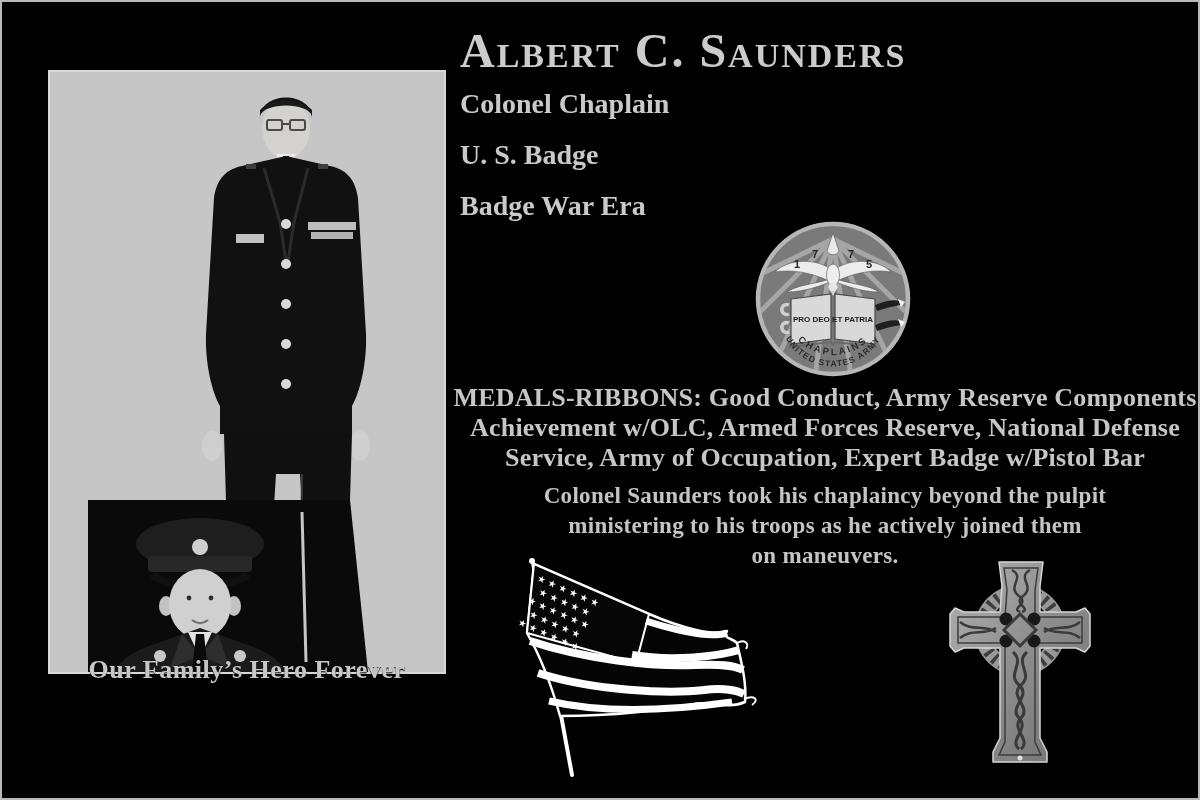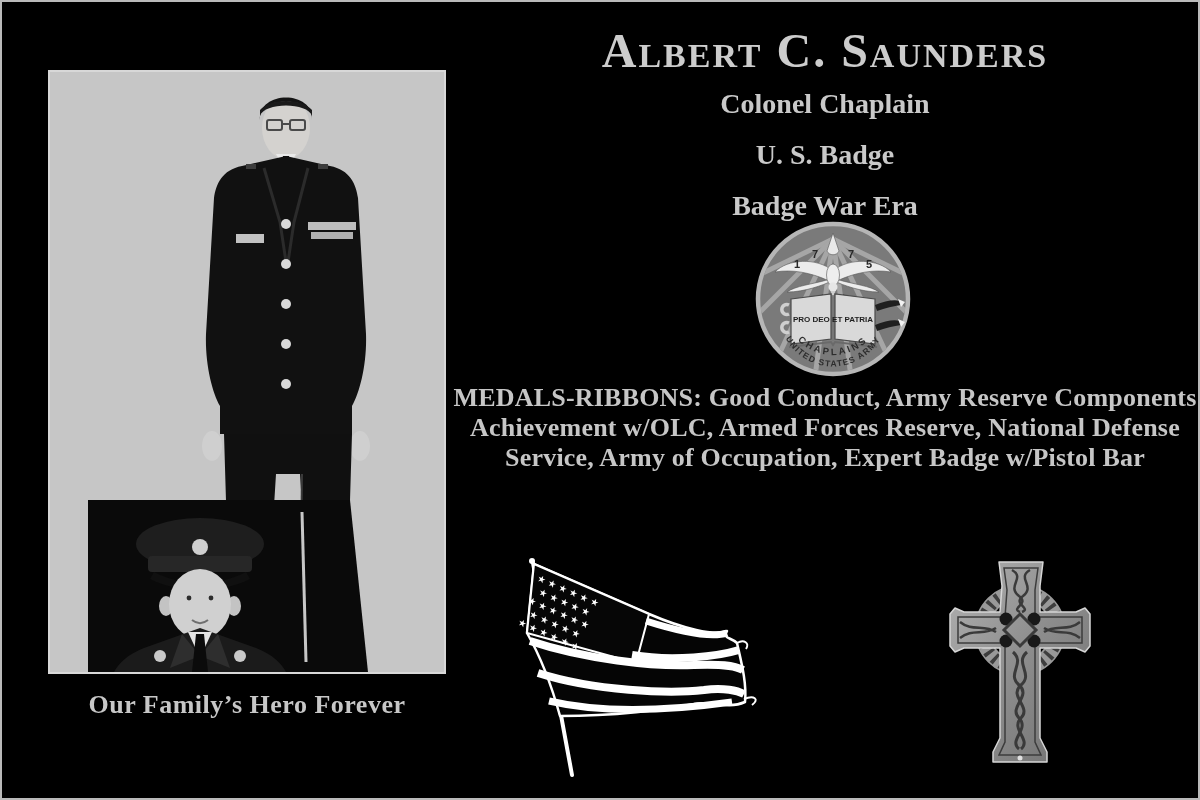--- a/index.html
+++ b/index.html
@@ -7,25 +7,25 @@
     position:relative;width:1200px;height:800px;background:#000;overflow:hidden;
     box-shadow:inset 0 0 0 2px #b9b9b9;
     font-family:"Liberation Serif","DejaVu Serif",serif;
   }
   .photo-frame{
     position:absolute;left:48px;top:70px;width:394px;height:600px;
     border:2px solid #d8d8d8;background:#c6c6c6;
   }
   .photo-frame svg{display:block;}
   .caption{
-    position:absolute;left:48px;top:690px;width:398px;text-align:center;
+    position:absolute;left:48px;top:655px;width:398px;text-align:center;
     color:#c7c7c7;font-size:26px;font-weight:600;letter-spacing:.5px;
     text-shadow:0 1px 1px #000;
   }
-  .header{position:absolute;left:460px;top:24px;width:730px;text-align:center;color:#c9c9c9;}
+  .header{position:absolute;left:460px;top:24px;width:730px;text-align:left;color:#c9c9c9;}
   .name{
     font-size:48px;font-weight:700;font-variant:small-caps;letter-spacing:2px;
     line-height:54px;margin:0;color:#cccccc;text-shadow:0 1px 1px #000;
   }
   .subtitle{font-size:28px;font-weight:700;line-height:51px;text-shadow:0 1px 1px #000;}
   .seal-svg{position:absolute;left:753px;top:219px;}
   .medals{
     position:absolute;left:440px;top:383px;width:770px;text-align:center;
     color:#c6c6c6;font-size:26px;font-weight:700;line-height:30px;letter-spacing:.2px;
     text-shadow:0 1px 1px #000;
@@ -167,20 +167,25 @@
       <textPath href="#arcOuter" startOffset="50%" text-anchor="middle">UNITED STATES ARMY</textPath>
     </text>
   </svg>
 
   <div class="medals">
     <div>MEDALS-RIBBONS: Good Conduct, Army Reserve Components</div>
     <div>Achievement w/OLC, Armed Forces Reserve, National Defense</div>
     <div>Service, Army of Occupation, Expert Badge w/Pistol Bar</div>
   </div>
 
+  <div class="story">
+    <div>Colonel Saunders took his chaplaincy beyond the pulpit</div>
+    <div>ministering to his troops as he actively joined them</div>
+    <div>on maneuvers.</div>
+  </div>
 
   <svg class="flag-svg" width="282" height="238" viewBox="0 0 282 238">
     <line x1="39" y1="12" x2="78" y2="224" stroke="#ffffff" stroke-width="4" stroke-linecap="round"></line>
     <circle cx="38" cy="10" r="3" fill="#ffffff"></circle>
     <path d="M40,13 L155,63 C190,78 220,85 233,80 C228,88 237,86 243,92 C247,110 253,132 251,151 C233,159 214,149 200,153 C170,159 120,165 66,165 C58,136 48,108 33,82 Z" fill="#050505" stroke="#ffffff" stroke-width="2.5" stroke-linejoin="round"></path>
     <polygon points="40,13 155,63 142,112 33,82" fill="#060606" stroke="#ffffff" stroke-width="2"></polygon>
     <g transform="translate(44,16) rotate(23.5)" fill="#ffffff" font-family="DejaVu Sans, sans-serif" font-size="9.5">
       <text x="4" y="13">★ ★ ★ ★ ★ ★</text>
       <text x="11" y="25">★ ★ ★ ★ ★</text>
       <text x="4" y="37">★ ★ ★ ★ ★ ★</text>

